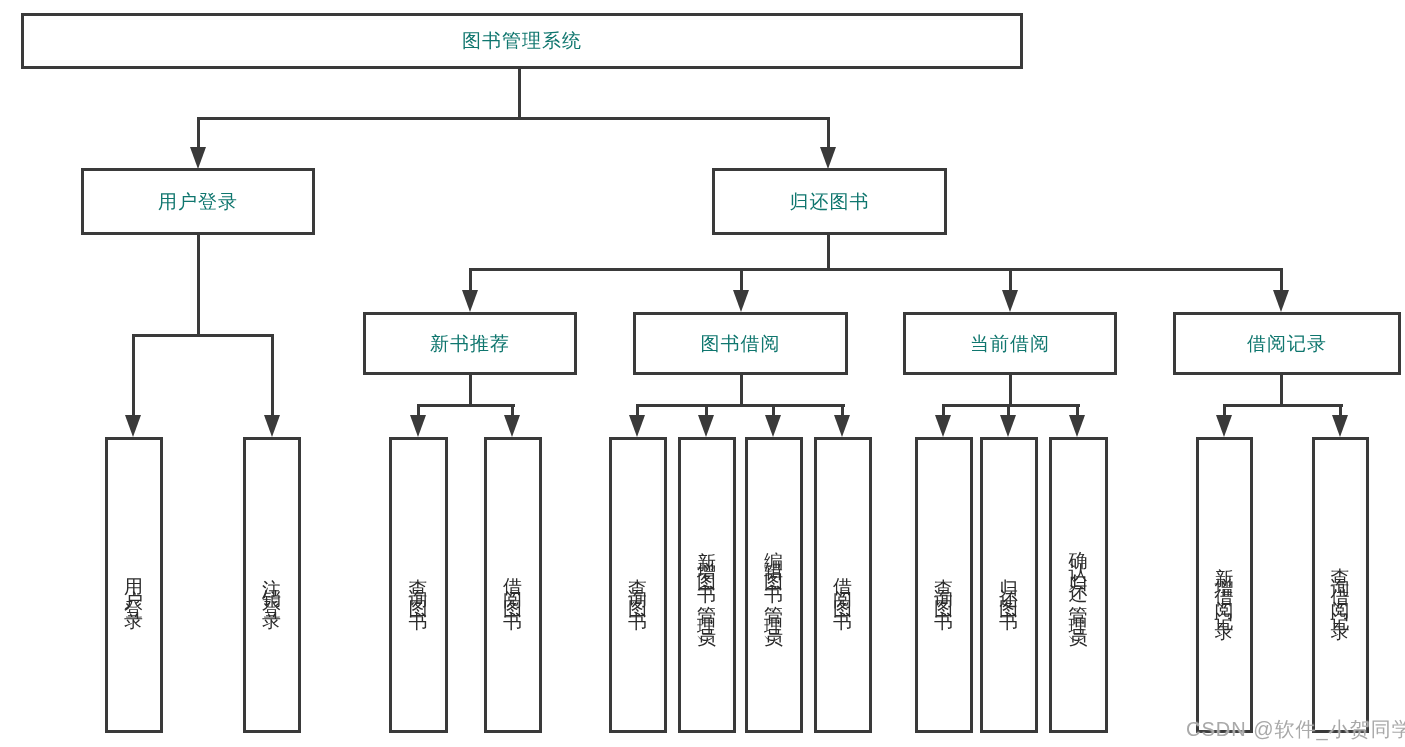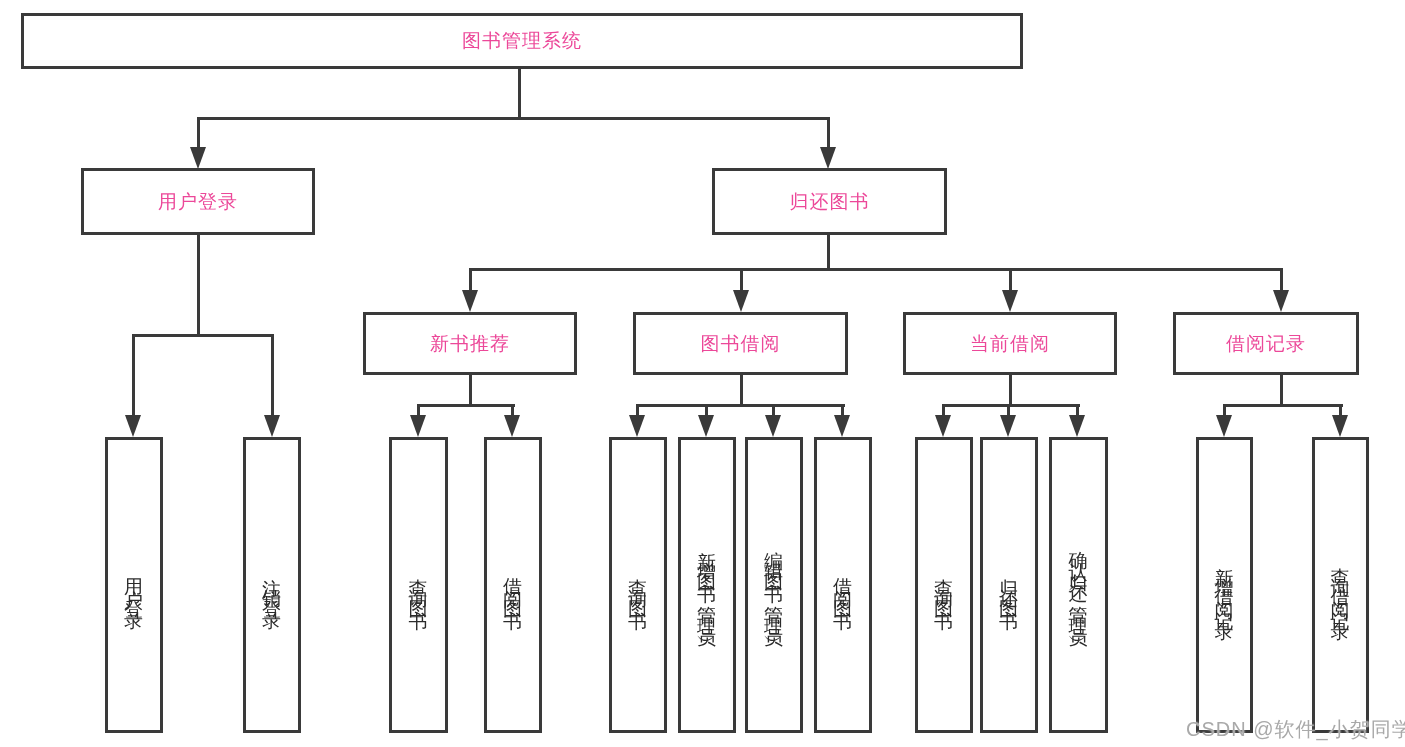--- a/index.html
+++ b/index.html
@@ -18,21 +18,21 @@
   
   .box {
     position: absolute;
     box-sizing: border-box;
     border: 3px solid #3a3a3a;
     background: #ffffff;
     display: flex;
     align-items: center;
     justify-content: center;
     font-size: 19px;
-    color: #ec4899;
+    color: #0f766e;
     letter-spacing: 1px;
     white-space: nowrap;
   }
   
   .vbox {
     position: absolute;
     box-sizing: border-box;
     border: 3px solid #3a3a3a;
     background: #ffffff;
     display: flex;
@@ -73,21 +73,21 @@
 <div class="stage">
 
   <div class="box" style="left:21px; top:13px; width:1002px; height:56px;">图书管理系统</div>
 
   <div class="box" style="left:81px; top:168px; width:234px; height:67px;">用户登录</div>
   <div class="box" style="left:712px; top:168px; width:235px; height:67px;">归还图书</div>
 
   <div class="box" style="left:633px; top:312px; width:215px; height:63px;">图书借阅</div>
   <div class="box" style="left:363px; top:312px; width:214px; height:63px;">新书推荐</div>
   <div class="box" style="left:903px; top:312px; width:214px; height:63px;text-align:center;">当前借阅</div>
-  <div class="box" style="left:1173px; top:312px; width:186px; height:63px;">借阅记录</div>
+  <div class="box" style="left:1173px; top:312px; width:228px; height:63px;">借阅记录</div>
 
   <div class="vbox" style="left:105px; top:437px; width:58px; height:296px;">用户登录</div>
   <div class="vbox" style="left:243px; top:437px; width:58px; height:296px;">注销登录</div>
 
   <div class="vbox" style="left:389px; top:437px; width:59px; height:296px;">查询图书</div>
   <div class="vbox" style="left:484px; top:437px; width:58px; height:296px;">借阅图书</div>
 
   <div class="vbox" style="left:609px; top:437px; width:58px; height:296px;">查询图书</div>
   <div class="vbox" style="left:678px; top:437px; width:58px; height:296px;">新增图书（管理员）</div>
   <div class="vbox" style="left:745px; top:437px; width:58px; height:296px;">编辑图书（管理员）</div>

